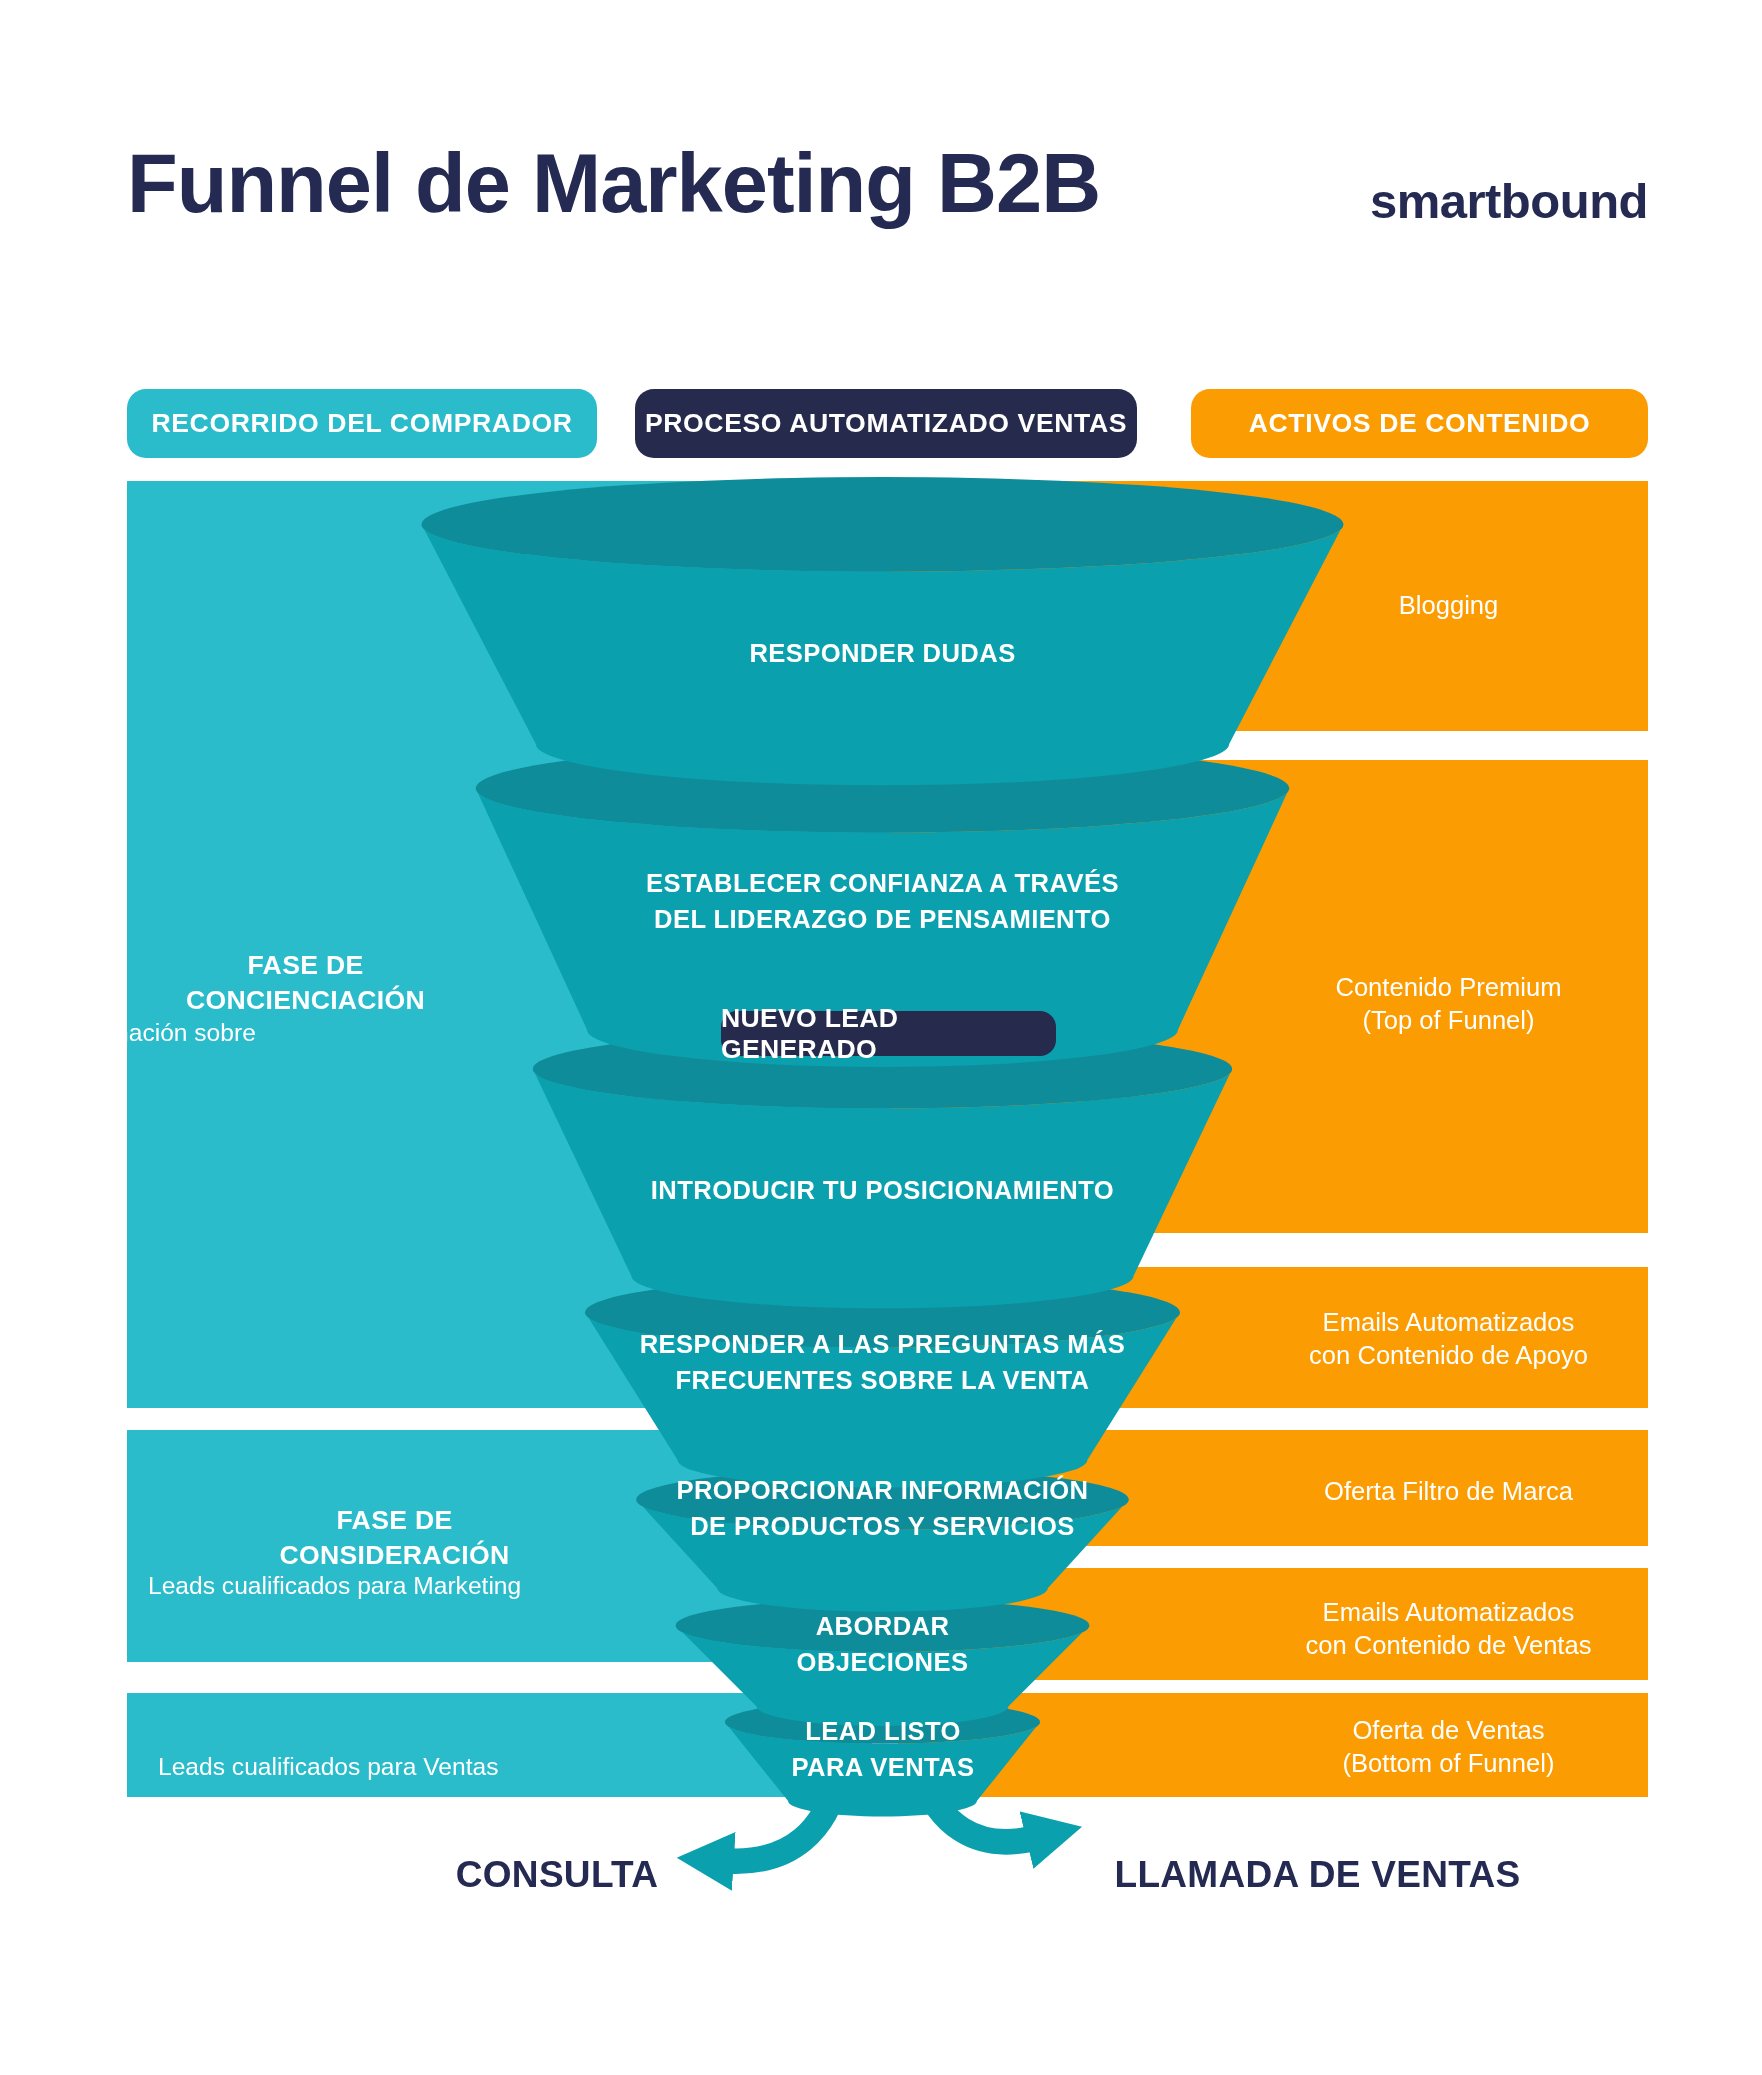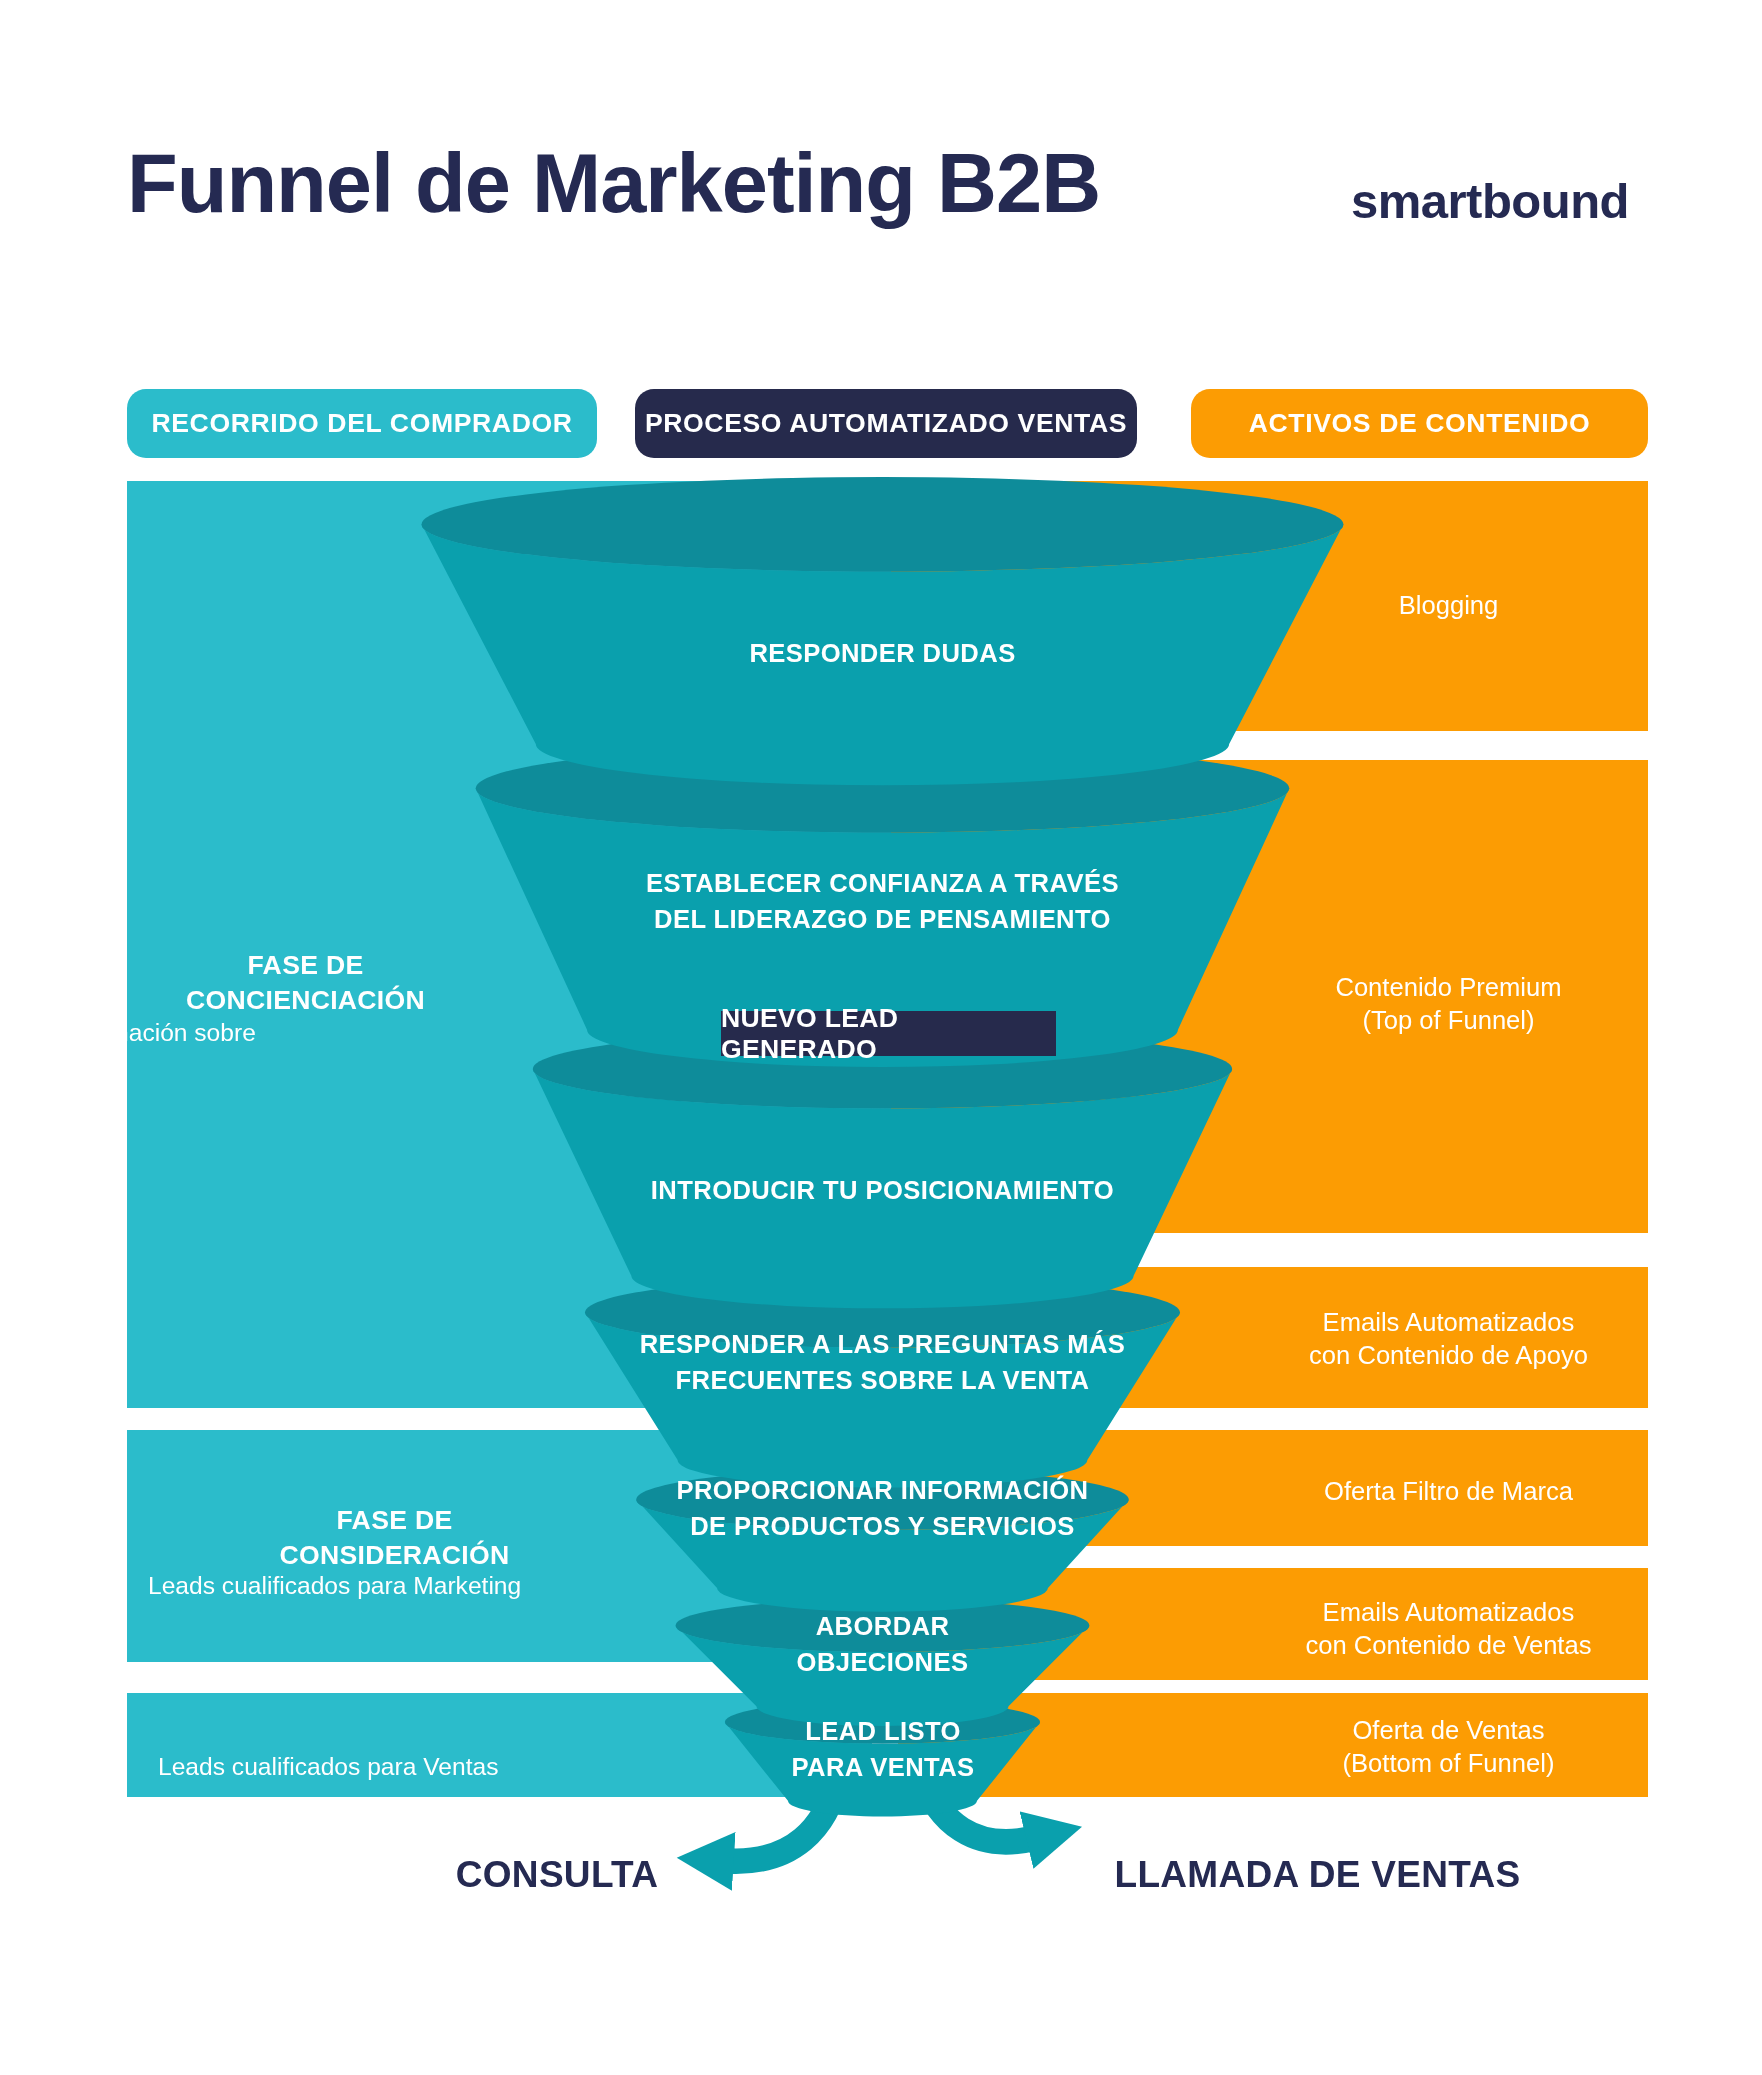--- a/index.html
+++ b/index.html
@@ -19,21 +19,21 @@
   }
   .hdr.teal{background:var(--teal_band);}
   .hdr.navy{background:var(--navy);}
   .hdr.orange{background:var(--orange);}
   
   .title{
     position:absolute;left:127px;top:136px;z-index:2;
     font-size:83px;font-weight:800;letter-spacing:-1px;color:var(--title_navy);
   }
   .brand{
-    position:absolute;left:1332px;top:173px;width:316px;z-index:2;text-align:center;
+    position:absolute;left:1332px;top:173px;width:316px;z-index:2;text-align:right;
     font-size:49px;font-weight:700;letter-spacing:-0.5px;color:var(--title_navy);
   }
   
   #funnel-svg{position:absolute;left:0;top:0;z-index:1;}
   .seg-body{fill:var(--funnel_body);}
   .seg-top{fill:var(--funnel_top);}
   .arrow{fill:none;stroke:var(--funnel_body);stroke-width:26px;stroke-linecap:round;}
   .arrow-head{fill:var(--funnel_body);}
   
   .f-label{
@@ -52,21 +52,21 @@
   }
   .phase-sub span{display:block;}
   .asset-label{
     position:absolute;z-index:3;text-align:center;color:#ffffff;
     font-weight:400;font-size:25.6px;line-height:32.5px;
   }
   .asset-label span{display:block;}
   .badge{
     position:absolute;left:721px;top:1011px;width:335px;height:45px;z-index:3;
     background:var(--navy);color:#ffffff;display:flex;align-items:center;justify-content:center;
-    font-weight:800;font-size:26.6px;letter-spacing:0.3px;
+    font-weight:800;font-size:26.6px;letter-spacing:0.3px;border-radius:16px;
   }
   .outcome{
     position:absolute;top:1854px;z-index:3;text-align:center;
     font-size:37px;font-weight:800;letter-spacing:0.3px;color:var(--title_navy);
   }
 </style>
 </head>
 <body>
 
 <div id="canvas">

